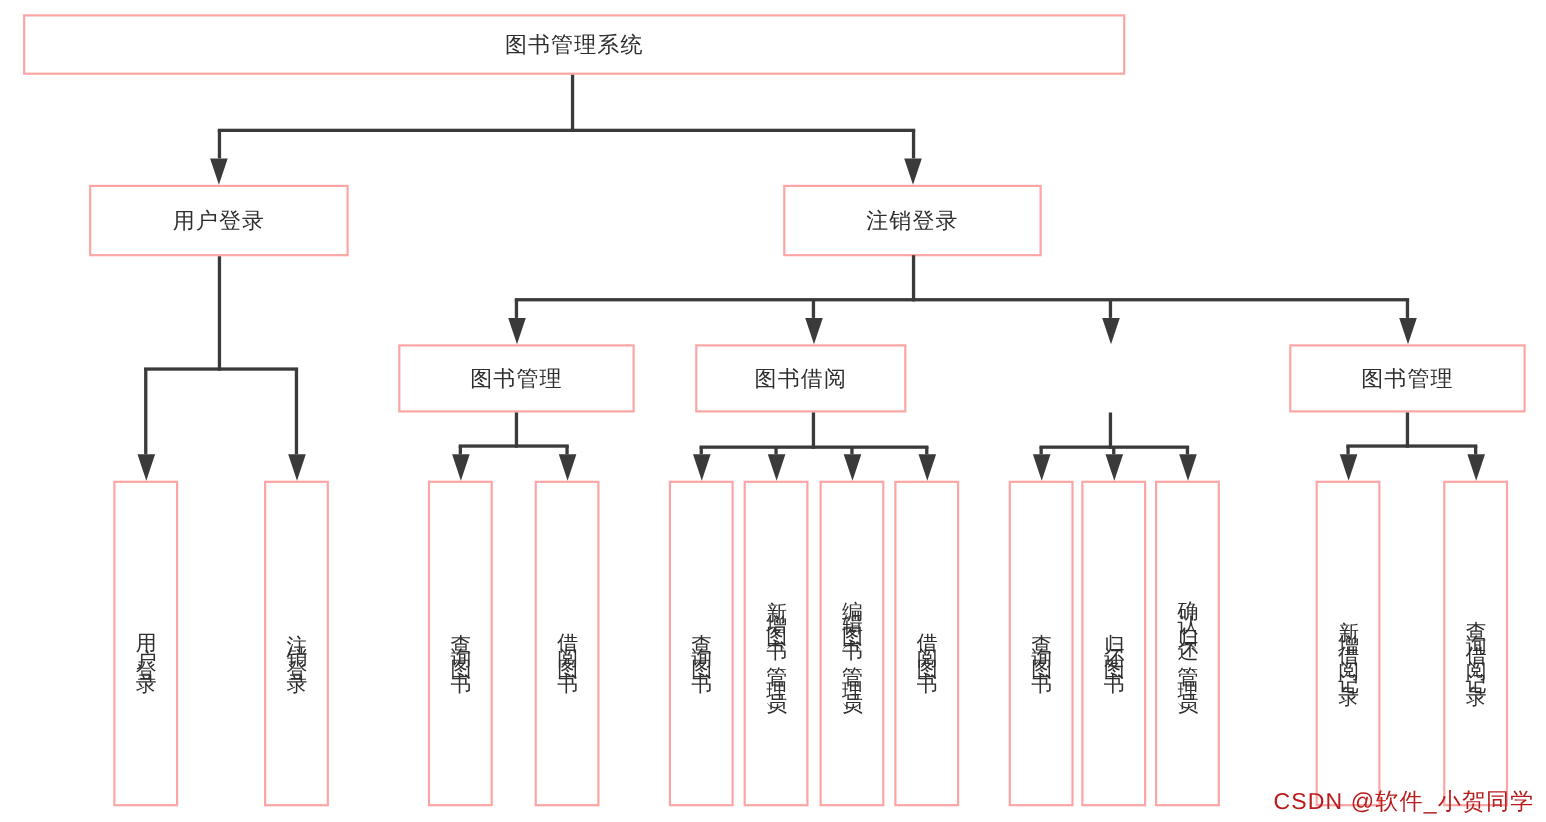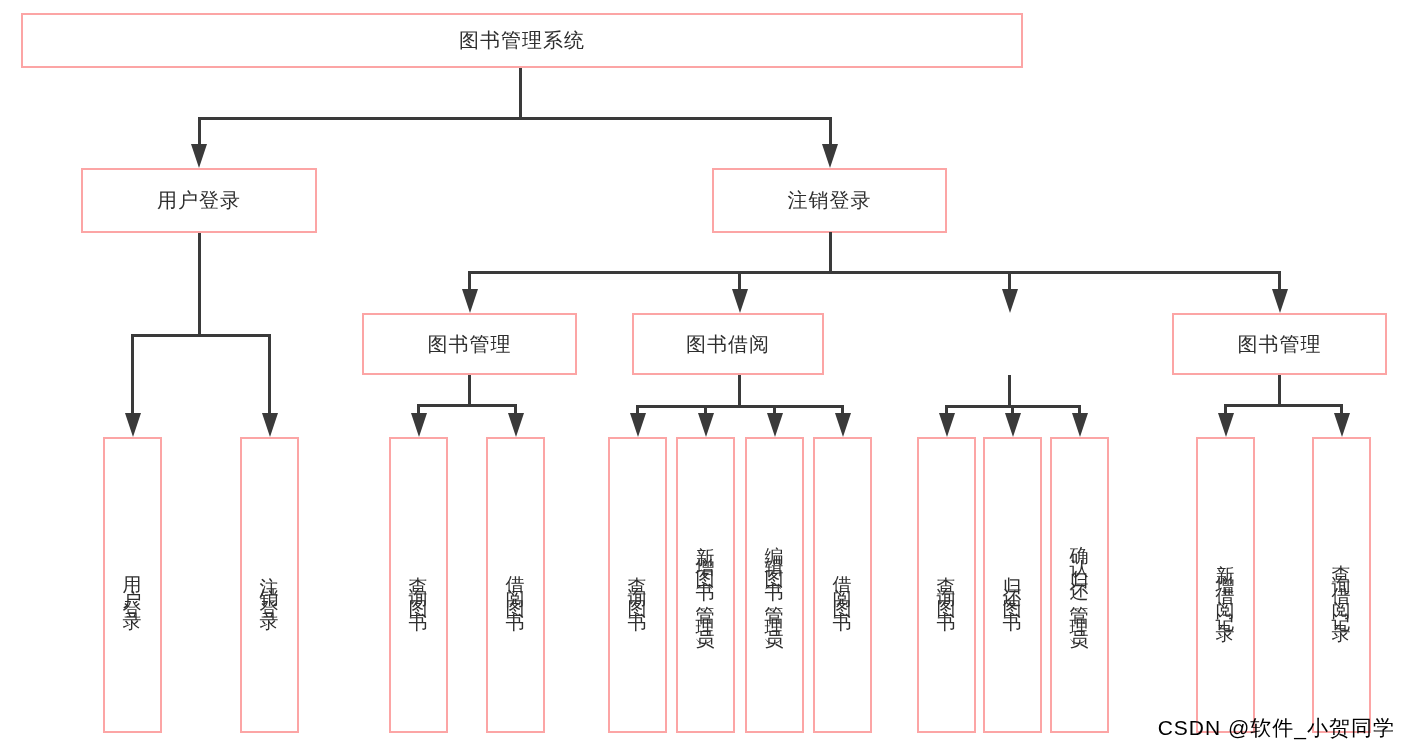--- a/index.html
+++ b/index.html
@@ -13,21 +13,21 @@
   }
   .box.h span{font-size:20px;letter-spacing:1px;white-space:nowrap;}
   .box.v span{writing-mode:vertical-rl;font-size:19px;letter-spacing:12px;line-height:1;}
   .vline,.hline{position:absolute;background:#3a3a3a;}
   .ahead{
     position:absolute;width:0;height:0;
     border-left:8px solid transparent;border-right:8px solid transparent;
     border-top:24px solid #3a3a3a;
   }
   #watermark{
-    position:absolute;right:10px;bottom:5px;font-size:21px;color:#000000;
+    position:absolute;right:10px;bottom:5px;font-size:21px;color:#b91c1c;
     letter-spacing:1px;white-space:nowrap;
   }
 </style>
 </head>
 <body>
 
 <div id="stage">
 
   <div class="box h" style="left:21px;top:13px;width:1002px;height:55px">
     <span>图书管理系统</span>

